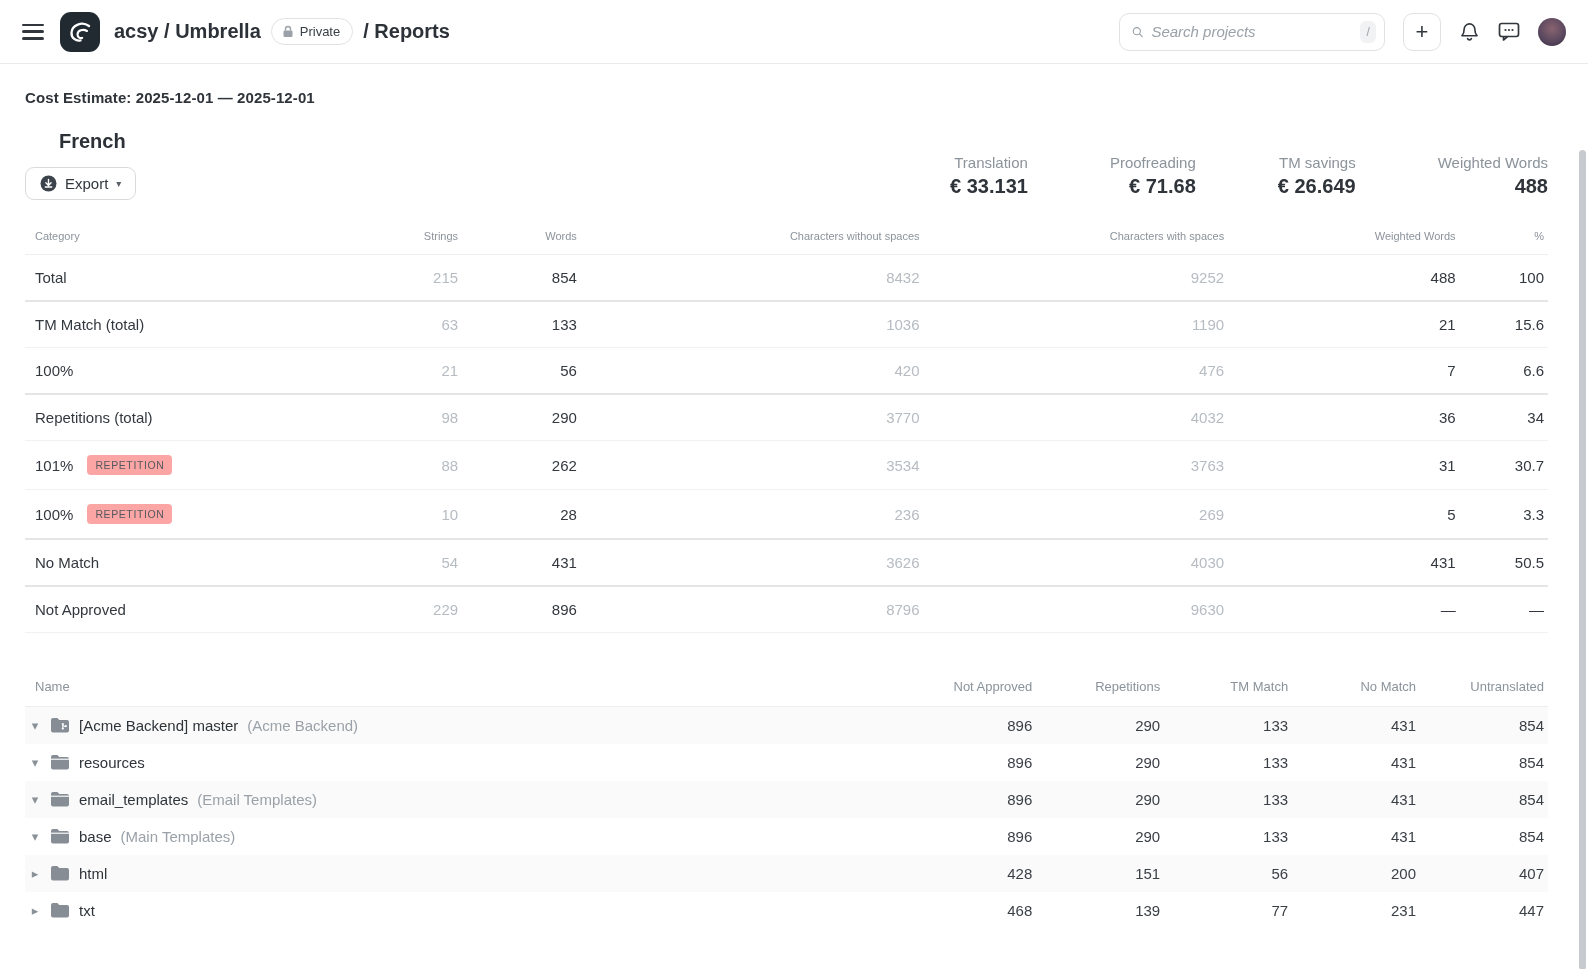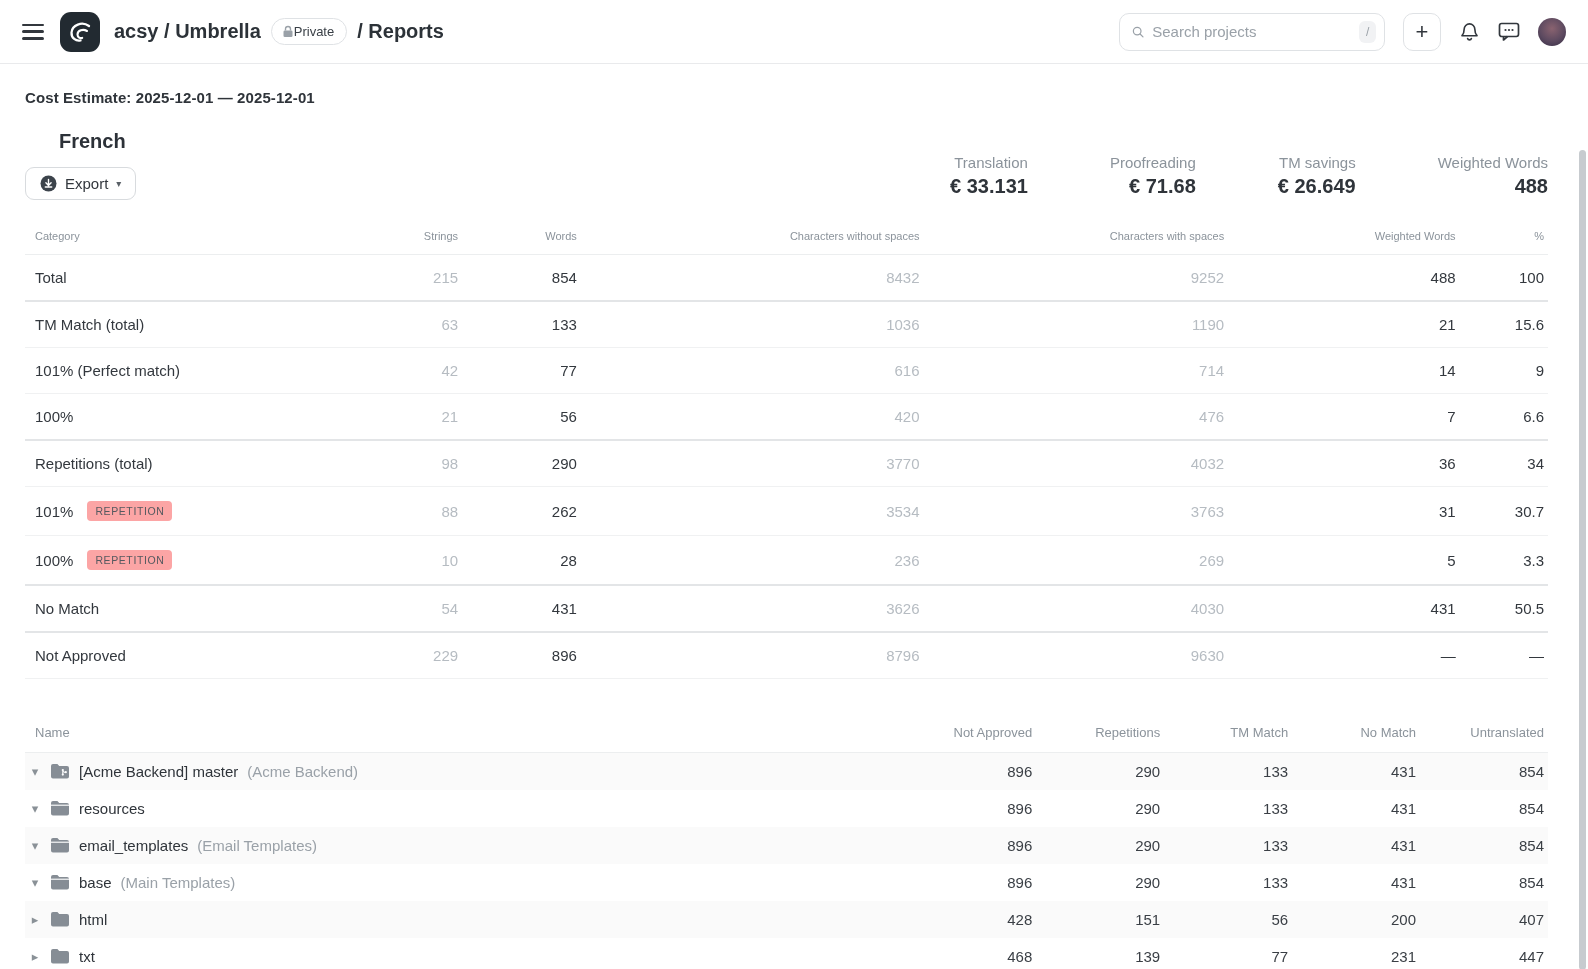--- a/index.html
+++ b/index.html
@@ -7,27 +7,27 @@
     font-family:"Liberation Sans","DejaVu Sans",sans-serif; color:#32373d; }
 
   
   .topbar { height:64px; display:flex; align-items:center; padding:0 22px 0 22px;
     border-bottom:1px solid #e9eaec; background:#fff; }
   .hamburger { width:22px; height:16px; display:flex; flex-direction:column; justify-content:space-between; cursor:pointer; margin-right:16px; }
   .hamburger span { display:block; height:2.5px; background:#32373d; border-radius:2px; }
   .logo { width:40px; height:40px; border-radius:11px; background:#222a31; display:flex; align-items:center; justify-content:center; margin-right:14px; }
   .crumbs { display:flex; align-items:center; font-size:20px; font-weight:700; color:#2c3238; }
   .crumb-main { margin-right:10px; }
-  .privacy { display:inline-flex; align-items:center; gap:0; border:1px solid #dfe2e5; border-radius:999px;
+  .privacy { display:inline-flex; align-items:center; gap:6px; border:1px solid #dfe2e5; border-radius:999px;
     padding:5px 12px 5px 10px; font-size:13px; font-weight:400; color:#3a4047; background:#fff; margin-right:10px; }
   .crumb-page { }
   .topbar-right { margin-left:auto; display:flex; align-items:center; gap:18px; }
   .search { width:266px; height:38px; border:1px solid #dfe2e5; border-radius:10px; display:flex; align-items:center;
     padding:0 8px 0 12px; gap:8px; }
-  .search input { border:none; outline:none; flex:1; font-size:15px; color:#32373d; font-family:inherit; background:transparent; }
+  .search input { border:none; outline:none; flex:1; font-size:15px; color:#32373d; font-family:inherit; background:transparent;font-style:italic; }
   .search input::placeholder { color:#9aa1a8; }
   .kbd-hint { width:22px; height:22px; background:#f1f2f4; border-radius:6px; color:#9aa1a8; font-size:12px;
     display:flex; align-items:center; justify-content:center; }
   .plus-btn { width:38px; height:38px; border:1px solid #dfe2e5; border-radius:10px; background:#fff; font-size:22px;
     font-weight:300; color:#32373d; display:flex; align-items:center; justify-content:center; cursor:pointer; }
   .icon-btn { background:none; border:none; cursor:pointer; display:flex; align-items:center; }
   .avatar { width:28px; height:28px; border-radius:50%;
     background:radial-gradient(circle at 50% 38%, #8a6370 0%, #5d4a60 55%, #352c44 100%); cursor:pointer; }
 
   
@@ -202,33 +202,20 @@
         <td class="right dim">63</td>
         <td class="right dark">133</td>
         <td class="right dim">1036</td>
         <td class="right dim">1190</td>
         <td class="right dark">21</td>
         <td class="right dark">15.6</td>
       </tr>
       <tr>
         <td class="left">
             <span class="cat-cell">
-              <span>101% (Perfect match)</span>
-            </span>
-          </td>
-        <td class="right dim">42</td>
-        <td class="right dark">77</td>
-        <td class="right dim">616</td>
-        <td class="right dim">714</td>
-        <td class="right dark">14</td>
-        <td class="right dark">9</td>
-      </tr>
-      <tr>
-        <td class="left">
-            <span class="cat-cell">
               <span>100%</span>
             </span>
           </td>
         <td class="right dim">21</td>
         <td class="right dark">56</td>
         <td class="right dim">420</td>
         <td class="right dim">476</td>
         <td class="right dark">7</td>
         <td class="right dark">6.6</td>
       </tr>

